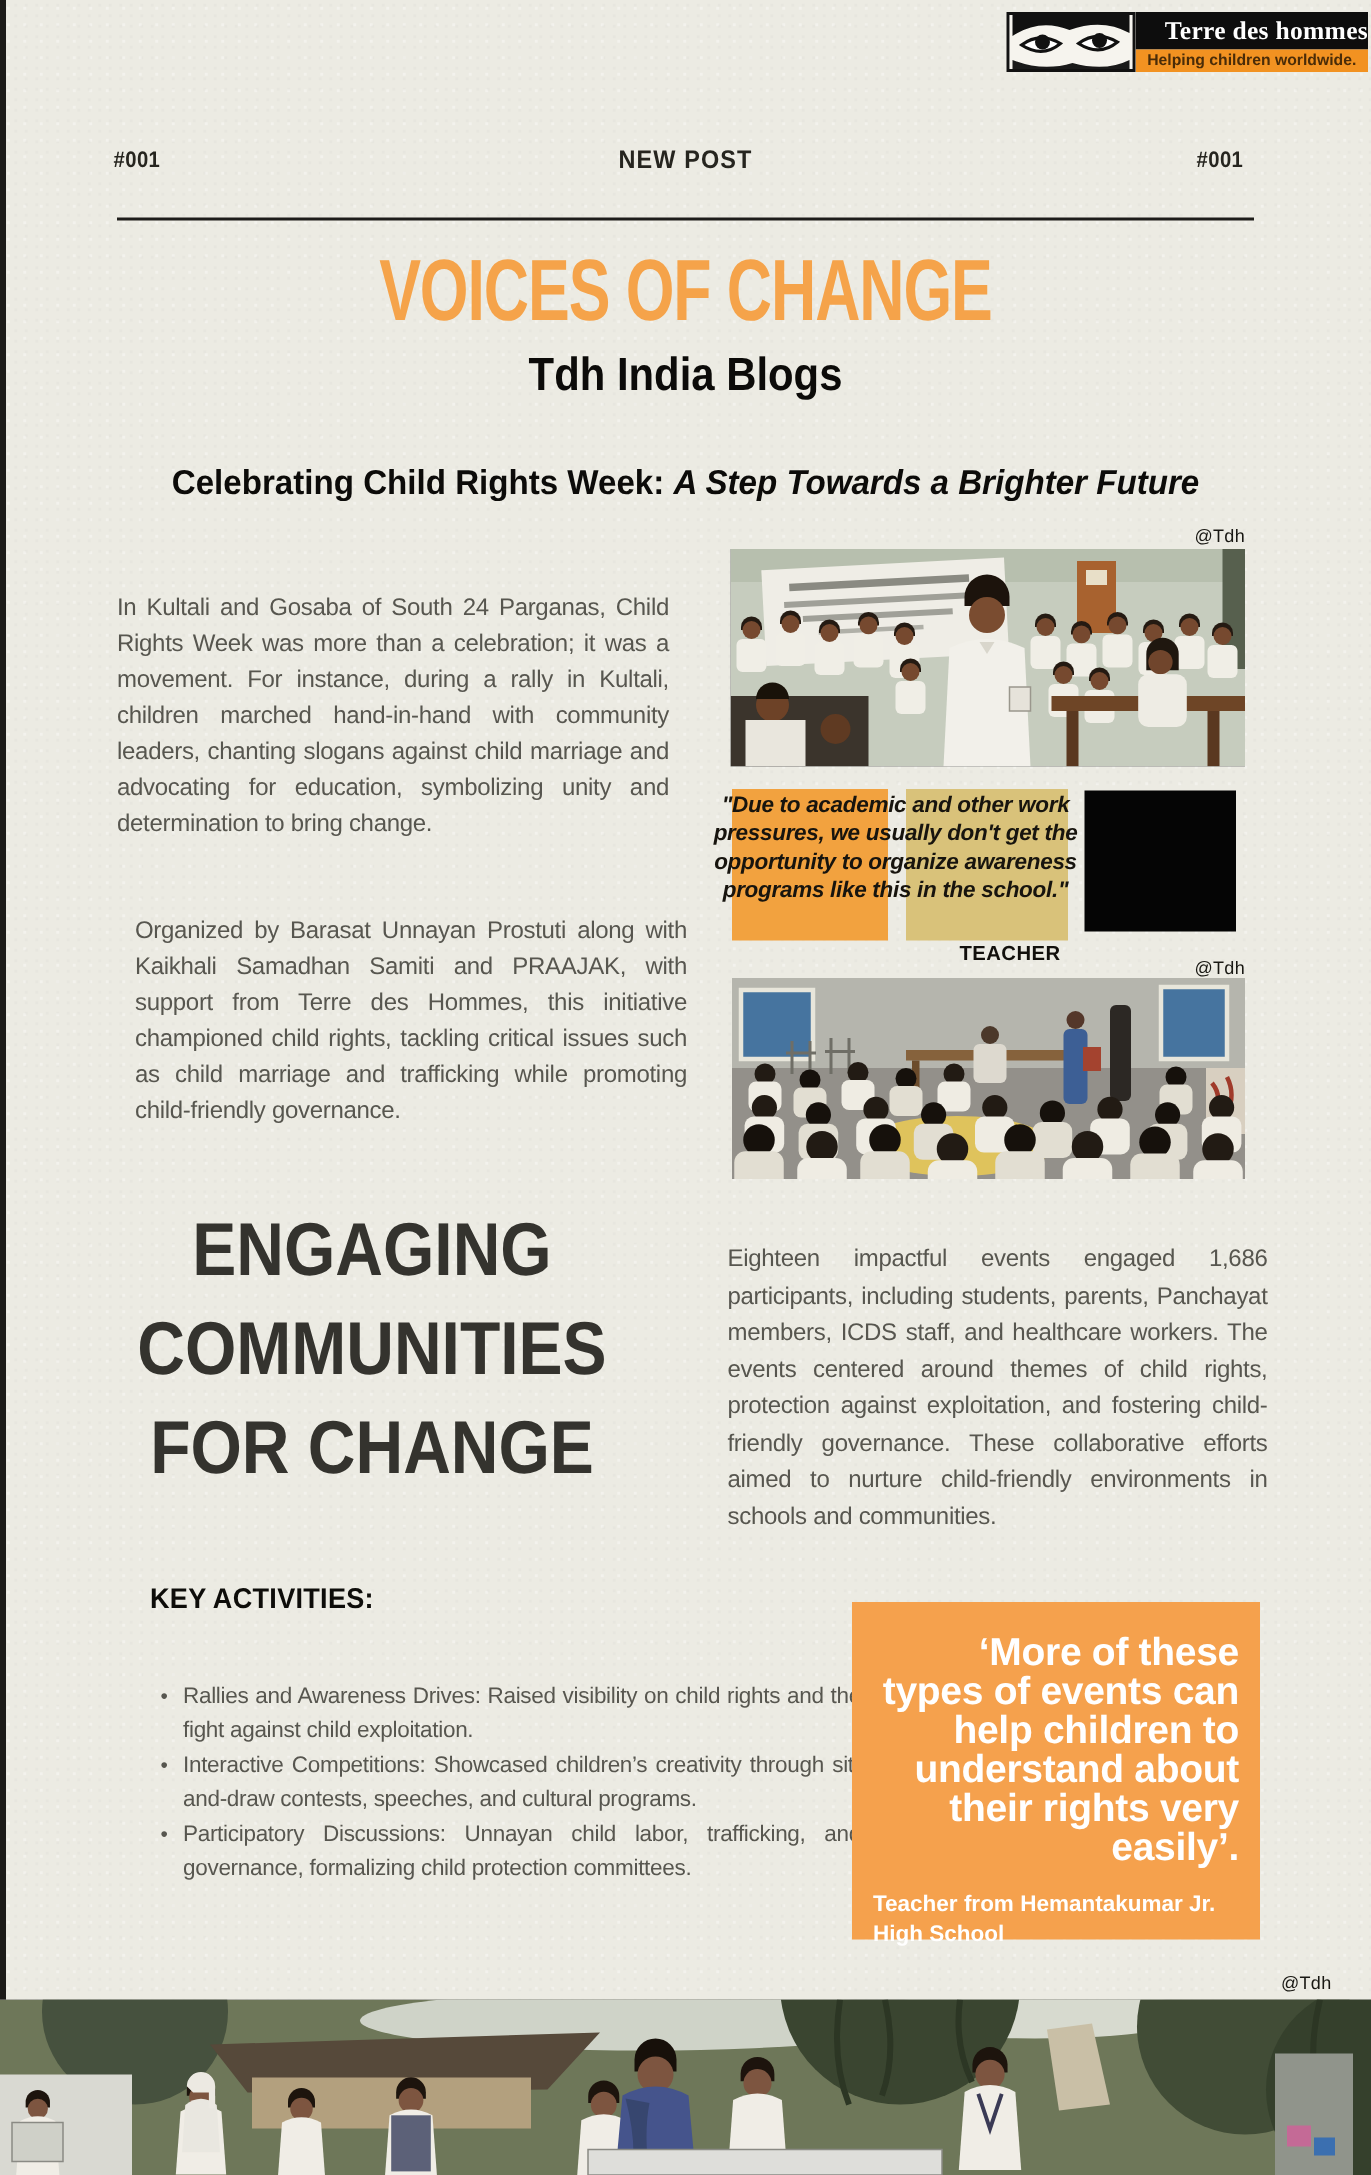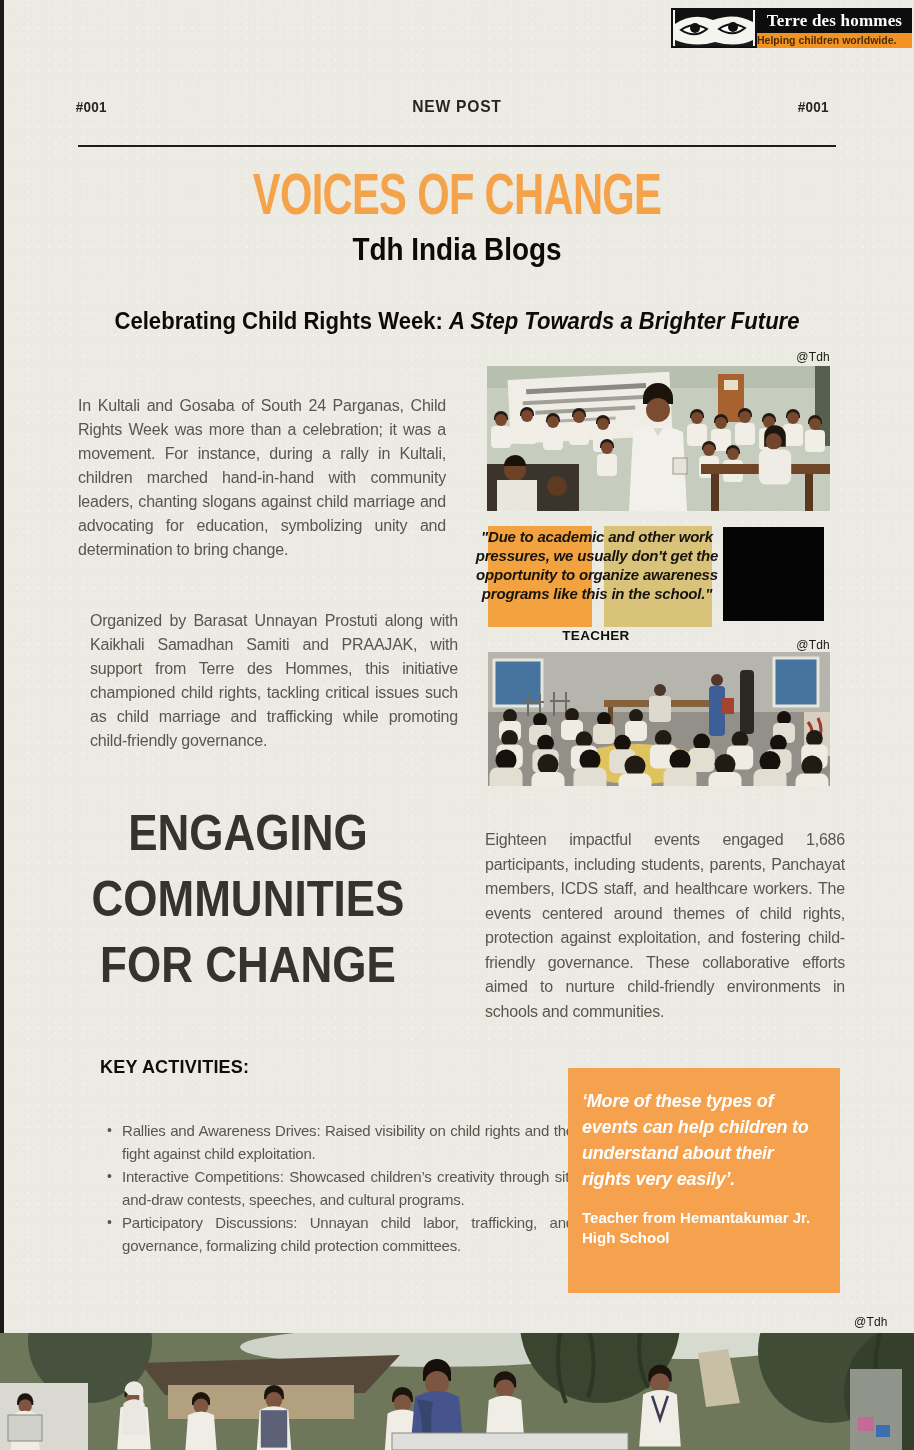--- a/index.html
+++ b/index.html
@@ -12,22 +12,22 @@
     font-family:"Liberation Sans",sans-serif;color:#2b2b27;
   }
   .abs{position:absolute;}
   .edge{left:0;top:0;width:4px;height:1336px;background:#1c1b19;}
 
   
   .logo{left:671px;top:8px;width:241px;height:40px;display:flex;}
   .logo-eyes{width:86px;height:40px;background:#f4f2ec;border:2px solid #111;box-sizing:border-box;position:relative;overflow:hidden;}
   .logo-text{flex:1;display:flex;flex-direction:column;}
   .logo-brand{background:#0d0d0d;color:#fff;font-family:"Liberation Serif",serif;font-weight:bold;
-    font-size:17px;line-height:25px;height:25px;text-align:center;letter-spacing:.2px;}
-  .logo-tag{background:#F29221;color:#4a2c08;font-size:10.5px;font-weight:bold;line-height:15px;height:15px;}
+    font-size:17px;line-height:25px;height:25px;text-align:right;letter-spacing:.2px;}
+  .logo-tag{background:#F29221;color:#4a2c08;font-size:10.5px;font-weight:bold;line-height:15px;height:15px;text-align:center;}
 
   
   .issue{top:98px;font-size:15px;font-weight:bold;letter-spacing:.3px;color:#26251f;transform:scaleX(.9);}
   .issue-l{left:74px;} .issue-r{left:796px;}
   .newpost{left:0;right:0;top:97px;text-align:center;font-size:17px;font-weight:bold;letter-spacing:.8px;color:#26251f;transform:scaleX(.92);}
   .rule{left:78px;top:145px;width:758px;height:2px;background:#1e1d1a;}
 
   
   .main-title{left:0;right:0;top:165px;text-align:center;font-size:58px;font-weight:bold;color:#F5A34A;
     white-space:nowrap;transform:scaleX(.72);transform-origin:50% 50%;letter-spacing:-1px;line-height:1;}
@@ -55,35 +55,35 @@
   .photo3{left:0;top:1333px;width:914px;height:117px;}
 
   
   .q1{left:485px;top:526px;width:345px;height:101px;}
   .q1 .block{position:absolute;top:0;height:101px;}
   .q1 .b-orange{left:3px;width:104px;background:#F2A23F;}
   .q1 .b-tan{left:119px;width:108px;background:#D9C27A;}
   .q1 .b-black{left:238px;top:1px;width:101px;height:94px;background:#050505;}
   .q1 .q1text{position:absolute;left:-13px;top:1px;width:250px;text-align:center;
     font-size:15px;font-weight:bold;font-style:italic;color:#17140e;line-height:19px;letter-spacing:-.2px;}
-  .teacher-attrib{left:485px;top:628px;width:222px;text-align:center;font-size:13.5px;font-weight:bold;color:#12100c;letter-spacing:.3px;}
+  .teacher-attrib{left:485px;top:628px;width:222px;text-align:right;font-size:13.5px;font-weight:bold;color:#12100c;letter-spacing:.3px;}
 
   
   .big-heading{left:48px;top:800px;width:400px;text-align:center;font-weight:bold;color:#34332e;
     font-size:50px;line-height:66px;transform:scaleX(.88);transform-origin:50% 0;}
 
   
   .ka-heading{left:100px;top:1056px;font-size:19px;font-weight:bold;color:#0e0d0a;letter-spacing:.2px;transform:scaleX(.95);transform-origin:0 50%;}
   .ka-list{left:106px;top:1103px;width:452px;margin:16px;padding:0;list-style:none;}
   .ka-list li{position:relative;color:#57564f;font-size:15px;line-height:23px;text-align:justify;letter-spacing:-.2px;margin-bottom:0;}
   .ka-list li::before{content:"•";position:absolute;left:-15px;top:0;color:#57564f;font-size:14px;}
 
   
   .q2{left:568px;top:1068px;width:272px;height:225px;background:#F5A14D;box-sizing:border-box;padding:20px 14px 0;}
-  .q2 .q2text{color:#fff;font-size:18px;font-weight:bold;font-style:italic;text-align:left;line-height:26px;letter-spacing:-.2px;}
+  .q2 .q2text{color:#fff;font-size:26px;font-weight:bold;text-align:right;line-height:26px;letter-spacing:-.2px;}
   .q2 .q2attr{margin-top:16px;color:#fff;font-size:15px;font-weight:bold;text-align:left;line-height:20px;}
 </style>
 </head>
 <body>
 
 <div class="page">
 
   <div class="abs edge"></div>
 
   <div class="abs logo">

